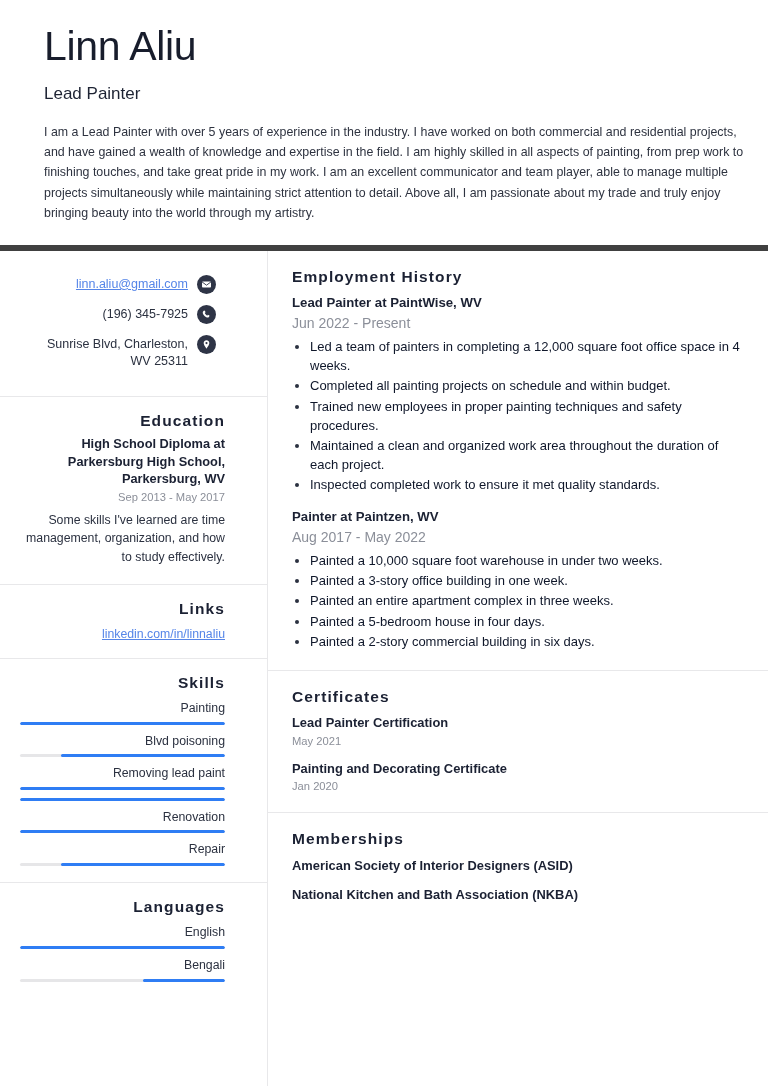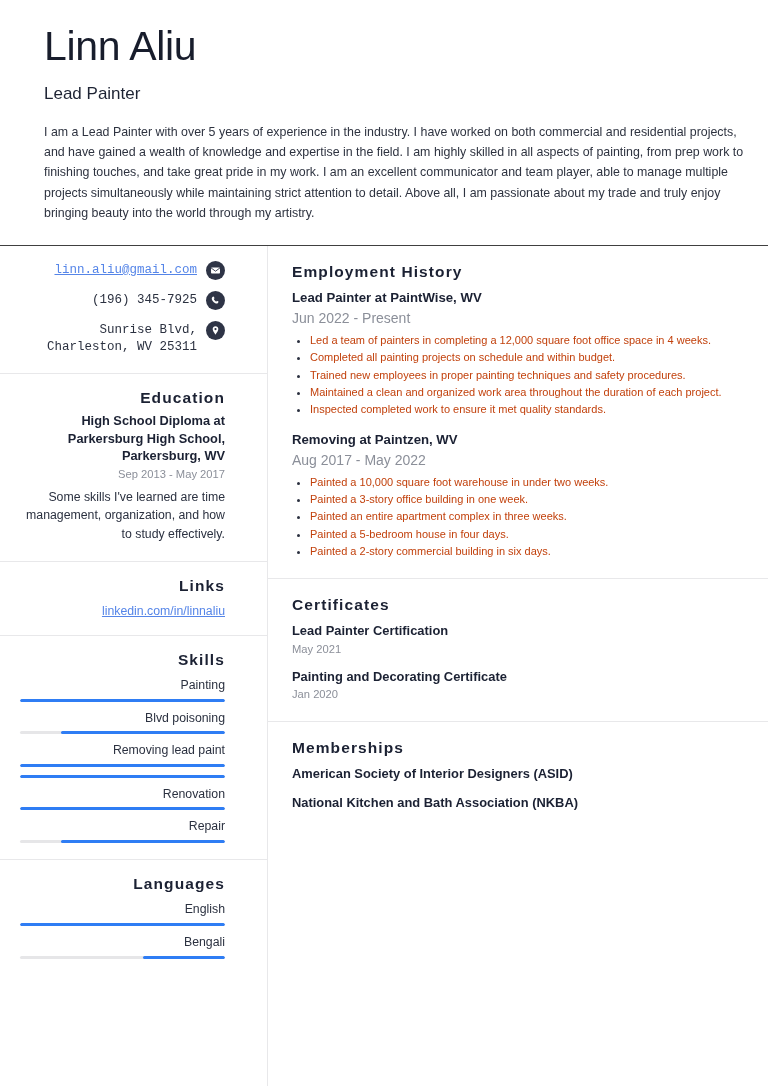--- a/index.html
+++ b/index.html
@@ -19,21 +19,21 @@
     height: 1086px;
     position: relative;
     background: #fff;
     box-sizing: border-box;
     overflow: hidden;
   }
 
   
   .header {
     padding: 24px 20px 22px 44px;
-    border-bottom: 1px solid #404040;
+    border-bottom: 6px solid #404040;
   }
   .name {
     font-size: 41px;
     font-weight: 300;
     letter-spacing: -0.3px;
     color: #181d2c;
     line-height: 1.12;
     margin: 0 0 14px 0;
   }
   .job-title {
@@ -87,21 +87,21 @@
     font-size: 15.5px;
     font-weight: 700;
     color: #1b2133;
     letter-spacing: 1.1px;
     margin: 0 0 8px 0;
     line-height: 1.25;
   }
   .sec-title.left-head { margin-bottom: 5px; }
 
   
-  .contact-list { margin: 0; padding: 0; list-style: none; font-family: Liberation Mono, monospace; }
+  .contact-list { margin: 9px; padding: 0; list-style: none; }
   .contact-row {
     display: flex;
     align-items: flex-start;
     justify-content: flex-end;
     gap: 9px;
     margin-bottom: 10px;
   }
   .contact-row:last-child { margin-bottom: 0; }
   .contact-text {
     font-size: 12.5px;
@@ -189,22 +189,22 @@
     color: #8b8f99;
     margin: 1px 0 4px 0;
     line-height: 1.45;
   }
   ul.bullets {
     margin: 0;
     padding-left: 18px;
     list-style: disc;
   }
   ul.bullets li {
-    font-size: 11px;
-    color: #c2410c;
+    font-size: 13px;
+    color: #0f172a;
     line-height: 1.47;
     margin-bottom: 1px;
   }
   ul.bullets li::marker { color: #2b3140; }
 
   .cert { margin-bottom: 11px; }
   .cert:last-child { margin-bottom: 0; }
   .cert-title {
     font-size: 12.9px;
     font-weight: 700;
@@ -356,21 +356,21 @@
           <ul class="bullets">
             <li>Led a team of painters in completing a 12,000 square foot office space in 4 weeks.</li>
             <li>Completed all painting projects on schedule and within budget.</li>
             <li>Trained new employees in proper painting techniques and safety procedures.</li>
             <li>Maintained a clean and organized work area throughout the duration of each project.</li>
             <li>Inspected completed work to ensure it met quality standards.</li>
           </ul>
         </div>
 
         <div class="job">
-          <p class="job-head">Removing at Paintzen, WV</p>
+          <p class="job-head">Painter at Paintzen, WV</p>
           <p class="job-date">Aug 2017 - May 2022</p>
           <ul class="bullets">
             <li>Painted a 10,000 square foot warehouse in under two weeks.</li>
             <li>Painted a 3-story office building in one week.</li>
             <li>Painted an entire apartment complex in three weeks.</li>
             <li>Painted a 5-bedroom house in four days.</li>
             <li>Painted a 2-story commercial building in six days.</li>
           </ul>
         </div>
       </div>

